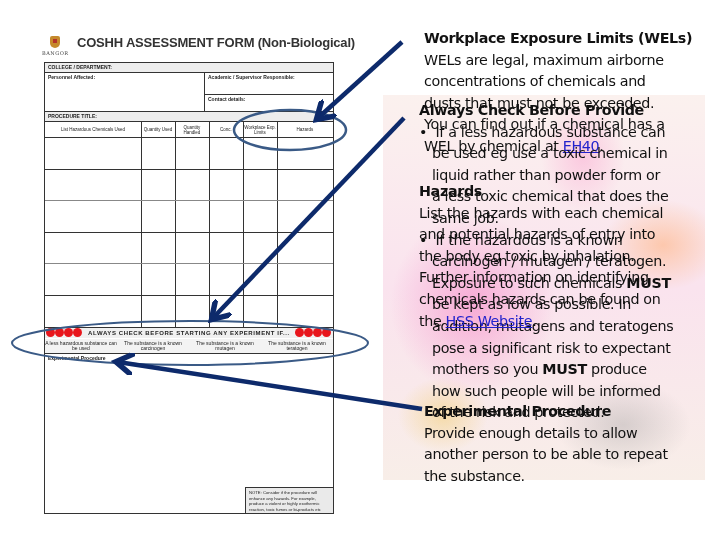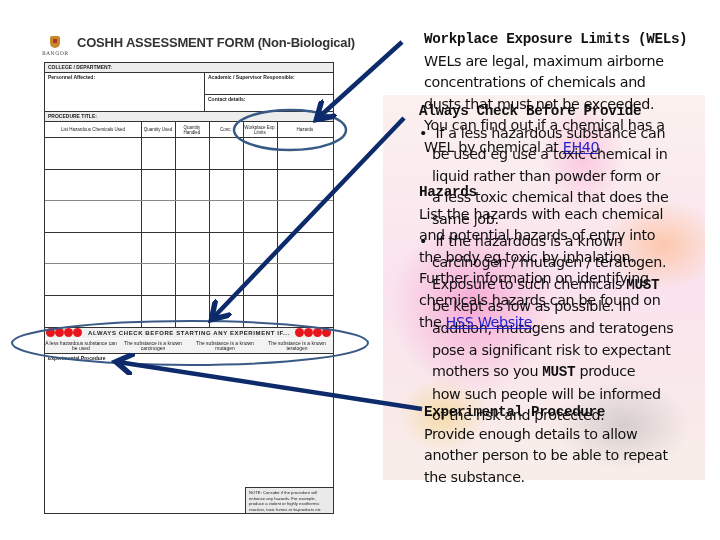--- a/index.html
+++ b/index.html
@@ -31,21 +31,21 @@
       radial-gradient(ellipse 60px 80px at 200px 60px, rgba(250,170,210,0.55), rgba(255,255,255,0) 70%),
       radial-gradient(ellipse 110px 120px at 90px 210px, rgba(245,140,200,0.65), rgba(255,255,255,0) 75%),
       radial-gradient(ellipse 80px 60px at 280px 150px, rgba(255,175,120,0.55), rgba(255,255,255,0) 75%),
       radial-gradient(ellipse 90px 60px at 240px 330px, rgba(150,150,150,0.35), rgba(255,255,255,0) 75%),
       radial-gradient(ellipse 60px 50px at 60px 320px, rgba(240,200,90,0.45), rgba(255,255,255,0) 75%),
       linear-gradient(180deg, #fbf1ee 0%, #fae3ee 50%, #f8eee8 100%);
   }
 
   
   .txt { position:absolute; font-family:"DejaVu Sans", sans-serif; font-size:14.3px; line-height:21.6px; color:#111; letter-spacing:-0.35px; white-space:nowrap; }
-  .txt b { font-weight:bold;font-family:Liberation Mono, monospace; }
+  .txt b { font-weight:bold; }
   .txt .lnk { color:#2222cc; text-decoration:underline; }
   .blk-wel { left:424px; top:28px; }
   .blk-always { left:419px; top:100px; }
   .blk-always .indent { padding-left:13px; }
   .blk-haz { left:419px; top:181px; }
   .blk-exp { left:424px; top:401px; }
 
   svg.overlay { position:absolute; left:0; top:0; }
 </style>
 </head>

